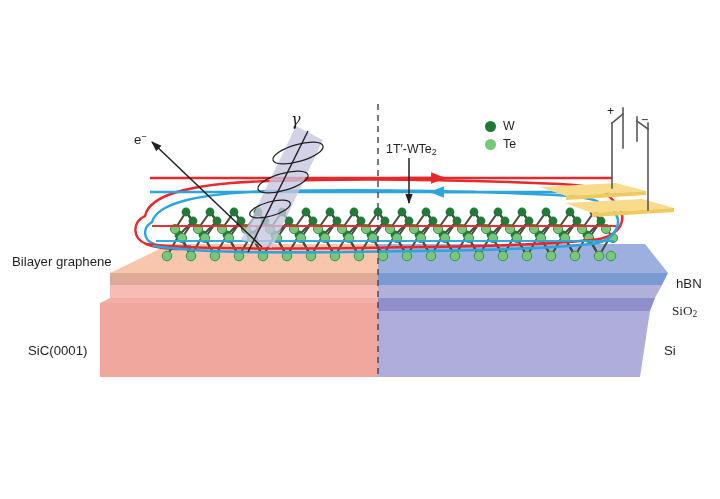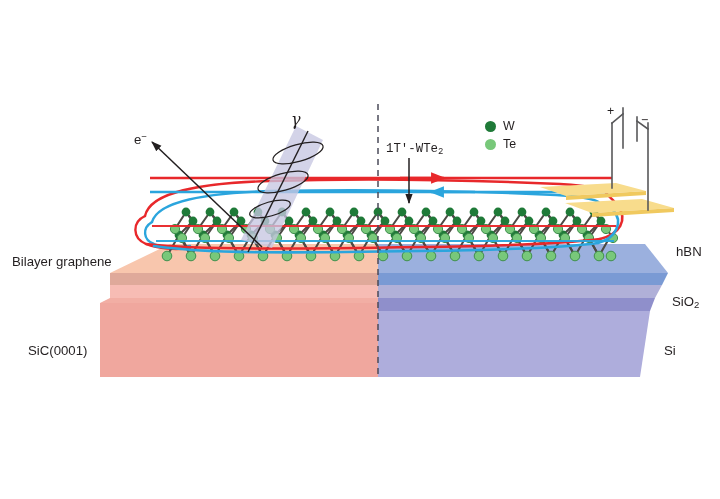--- a/index.html
+++ b/index.html
@@ -364,27 +364,27 @@
       <line x1="648" y1="129" x2="637" y2="121"></line>
       <line x1="623" y1="108" x2="623" y2="148"></line>
       <line x1="637" y1="117" x2="637" y2="141"></line>
     </g>
   </svg>
 
   <div class="lbl sz13" style="left:12px; top:255px;">Bilayer graphene</div>
 
   <div class="lbl sz13" style="left:28px; top:344px;text-align:center;">SiC(0001)</div>
 
-  <div class="lbl sz13" style="left:676px; top:245px;">hBN</div>
-
-  <div class="lbl sz13" style="left:672px; top:295px;"><span>SiO</span><sub>2</sub></div>
+  <div class="lbl sz13" style="left:676px; top:277px;">hBN</div>
+
+  <div class="lbl sz13" style="left:672px; top:304px;font-family:Liberation Serif, serif;"><span>SiO</span><sub>2</sub></div>
 
   <div class="lbl sz13" style="left:664px; top:344px;">Si</div>
 
-  <div class="lbl sz12" style="left:386px; top:143px;font-family:Liberation Mono, monospace;"><span>1T′-WTe</span><sub>2</sub></div>
+  <div class="lbl sz12" style="left:386px; top:143px;"><span>1T′-WTe</span><sub>2</sub></div>
 
   <div class="lbl sz13" style="left:134px; top:132px;"><span>e</span><sup>−</sup></div>
 
   <div class="lbl gam" style="left:291px; top:112px;">γ</div>
 
   <div class="lbl sz12" style="left:607px; top:105px;">+</div>
 
   <div class="lbl sz12" style="left:641px; top:114px;">−</div>
 
   <div id="legend">

